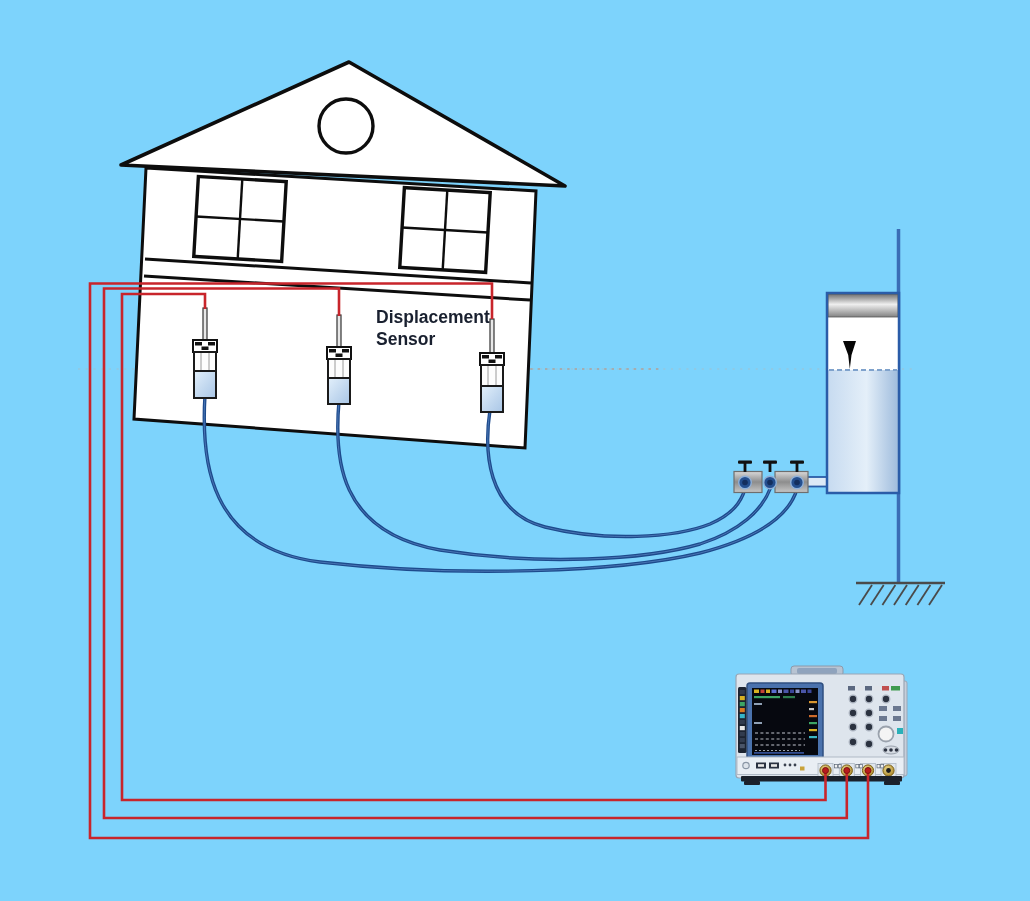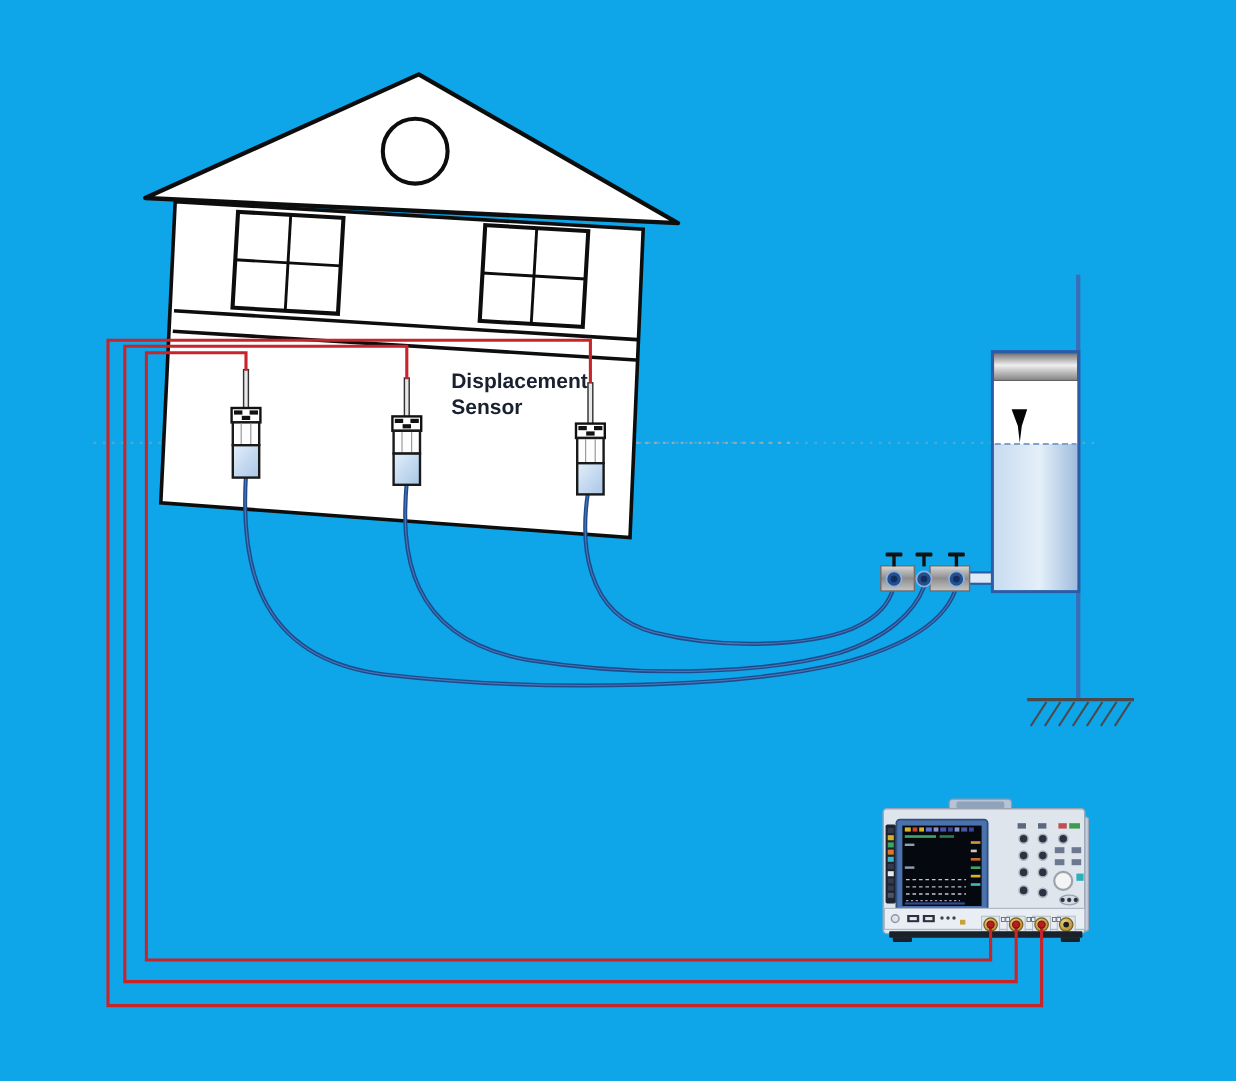--- a/index.html
+++ b/index.html
@@ -1,16 +1,16 @@
 <!DOCTYPE html>
 <html><head>
 <meta charset="utf-8">
 <style>
   html,body{margin:0;padding:0;background:#ffffff;}
-  .stage{position:relative;width:1030px;height:901px;background:#0ea5e9;overflow:hidden;
+  .stage{position:relative;width:1030px;height:901px;background:#7dd3fc;overflow:hidden;
          font-family:"Liberation Sans", sans-serif;}
   svg{position:absolute;left:0;top:0;}
   text.sensor-label{font-family:"Liberation Sans", sans-serif;font-weight:bold;font-size:17.5px;}
 </style>
 </head>
 <body>
 
 <div class="stage">
 <svg width="1030" height="901" viewBox="0 0 1030 901">
   <defs>

